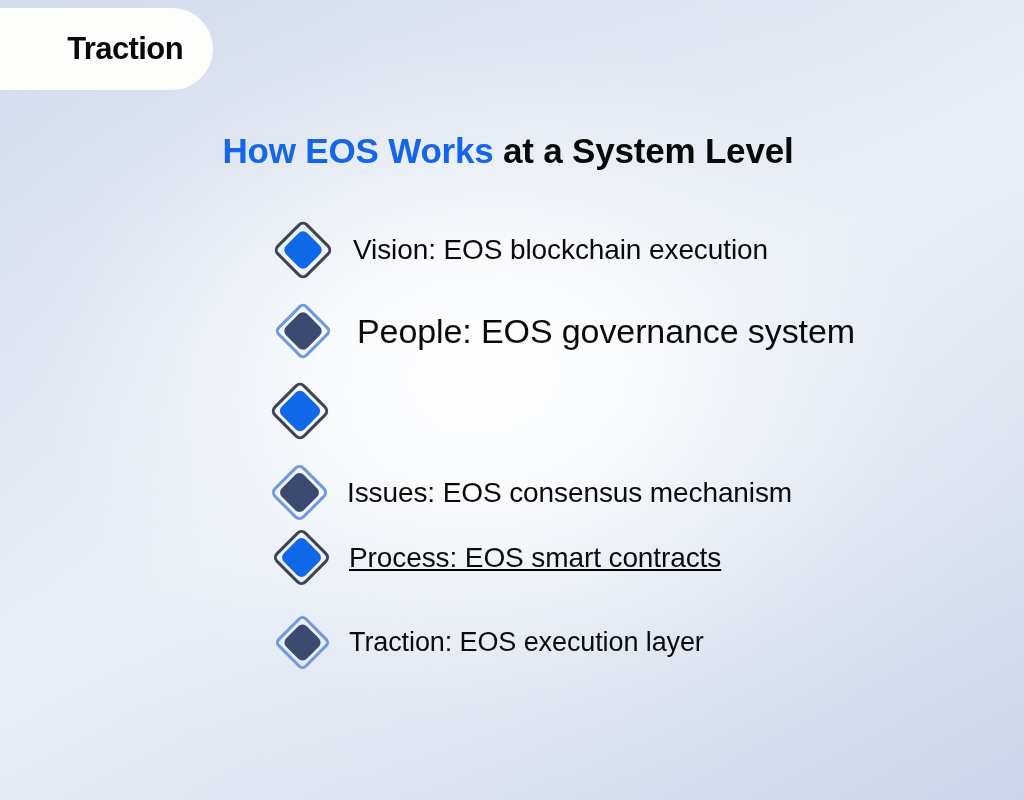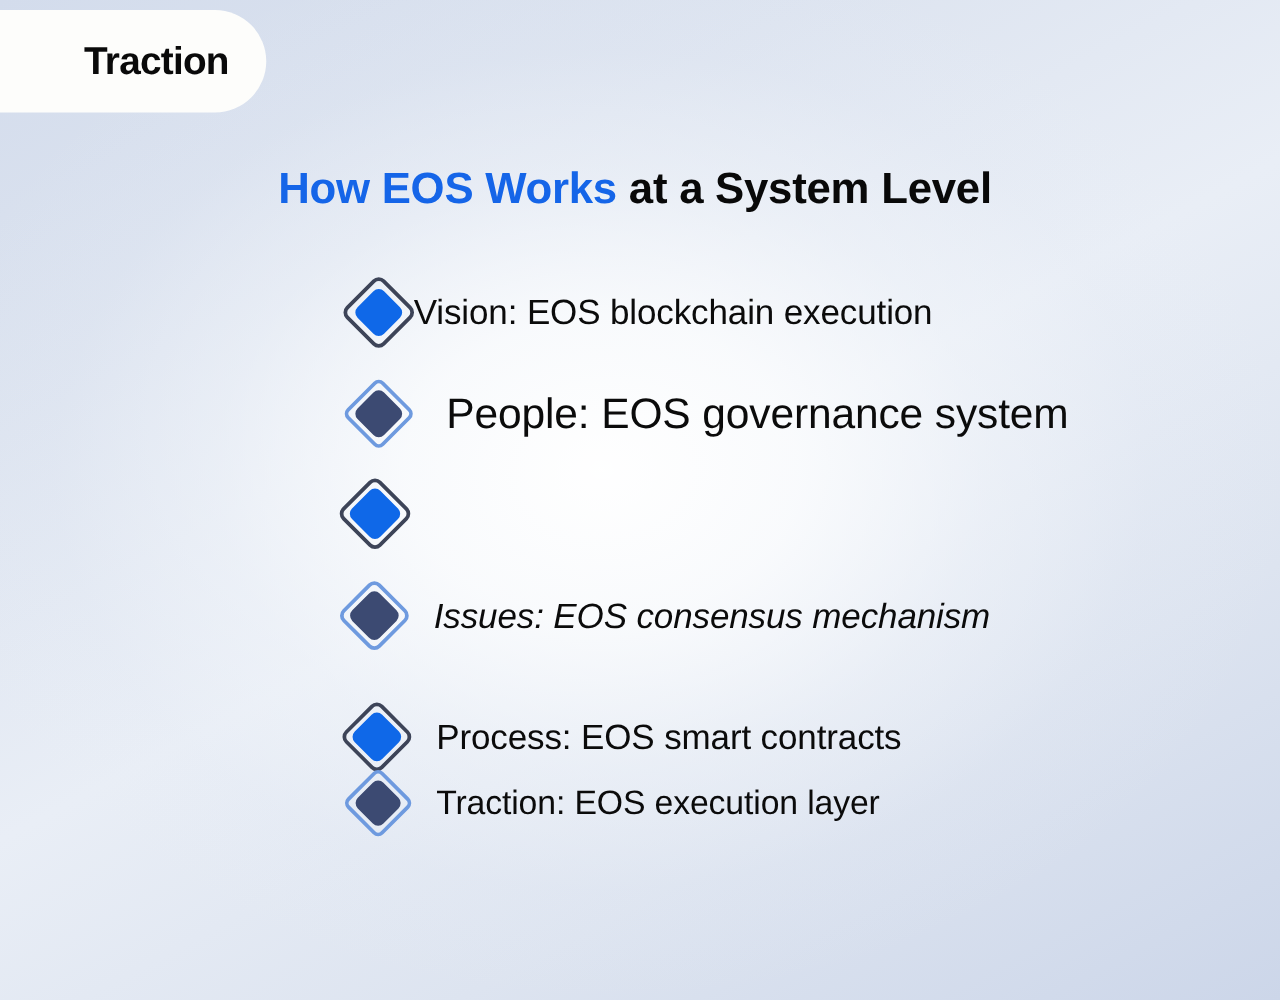--- a/index.html
+++ b/index.html
@@ -136,43 +136,43 @@
   <div id="title">
     <span class="accent">How EOS Works</span><span> at a System Level</span>
   </div>
 
   <div id="points">
       <div class="point-row" style="left: 275px; top: 0px;">
         <span class="diamond blue" style="width: 56px; height: 56px;">
           <span class="outer" style="left: 6px; top: 6px; width: 44px; height: 44px; border-width: 3px; border-radius: 7px;"></span>
           <span class="inner" style="left: 13px; top: 13px; width: 30px; height: 30px; border-radius: 6px;"></span>
         </span>
-        <span class="point-label" style="font-size: 28px; ">Vision: EOS blockchain execution</span>
+        <span class="point-label" style="font-size: 28px; margin-left: 22px;">Vision: EOS blockchain execution</span>
       </div>
       <div class="point-row" style="left: 276px; top: 82px;">
         <span class="diamond dark" style="width: 54px; height: 54px;">
           <span class="outer" style="left: 6px; top: 6px; width: 42px; height: 42px; border-width: 3px; border-radius: 6px;"></span>
           <span class="inner" style="left: 12px; top: 12px; width: 30px; height: 30px; border-radius: 6px;"></span>
         </span>
         <span class="point-label" style="font-size: 34px; margin-left: 27px;">People: EOS governance system</span>
       </div>
       <div class="point-row" style="left: 271px; top: 160px;">
         <span class="diamond blue" style="width: 58px; height: 58px;">
           <span class="outer" style="left: 7px; top: 7px; width: 44px; height: 44px; border-width: 3px; border-radius: 7px;"></span>
           <span class="inner" style="left: 13px; top: 13px; width: 32px; height: 32px; border-radius: 6px;"></span>
         </span>
       </div>
       <div class="point-row" style="left: 272px; top: 243px;">
         <span class="diamond dark" style="width: 55px; height: 55px;">
           <span class="outer" style="left: 6px; top: 6px; width: 43px; height: 43px; border-width: 3px; border-radius: 7px;"></span>
           <span class="inner" style="left: 12px; top: 12px; width: 31px; height: 31px; border-radius: 6px;"></span>
         </span>
-        <span class="point-label" style="font-size: 28px; margin-left: 20px; font-style: italic;">Issues: EOS consensus mechanism</span>
+        <span class="point-label" style="font-size: 28px; margin-left: 20px;">Issues: EOS consensus mechanism</span>
       </div>
-      <div class="point-row" style="left: 274px; top: 340px;">
+      <div class="point-row" style="left: 274px; top: 308px; text-decoration: underline;">
         <span class="diamond blue" style="width: 55px; height: 55px;">
           <span class="outer" style="left: 6px; top: 6px; width: 43px; height: 43px; border-width: 3px; border-radius: 7px;"></span>
           <span class="inner" style="left: 12px; top: 12px; width: 31px; height: 31px; border-radius: 6px;"></span>
         </span>
         <span class="point-label" style="font-size: 28px; margin-left: 20px;">Process: EOS smart contracts</span>
       </div>
       <div class="point-row" style="left: 276px; top: 394px;">
         <span class="diamond dark" style="width: 53px; height: 53px;">
           <span class="outer" style="left: 6px; top: 6px; width: 41px; height: 41px; border-width: 3px; border-radius: 6px;"></span>
           <span class="inner" style="left: 12px; top: 12px; width: 29px; height: 29px; border-radius: 6px;"></span>

